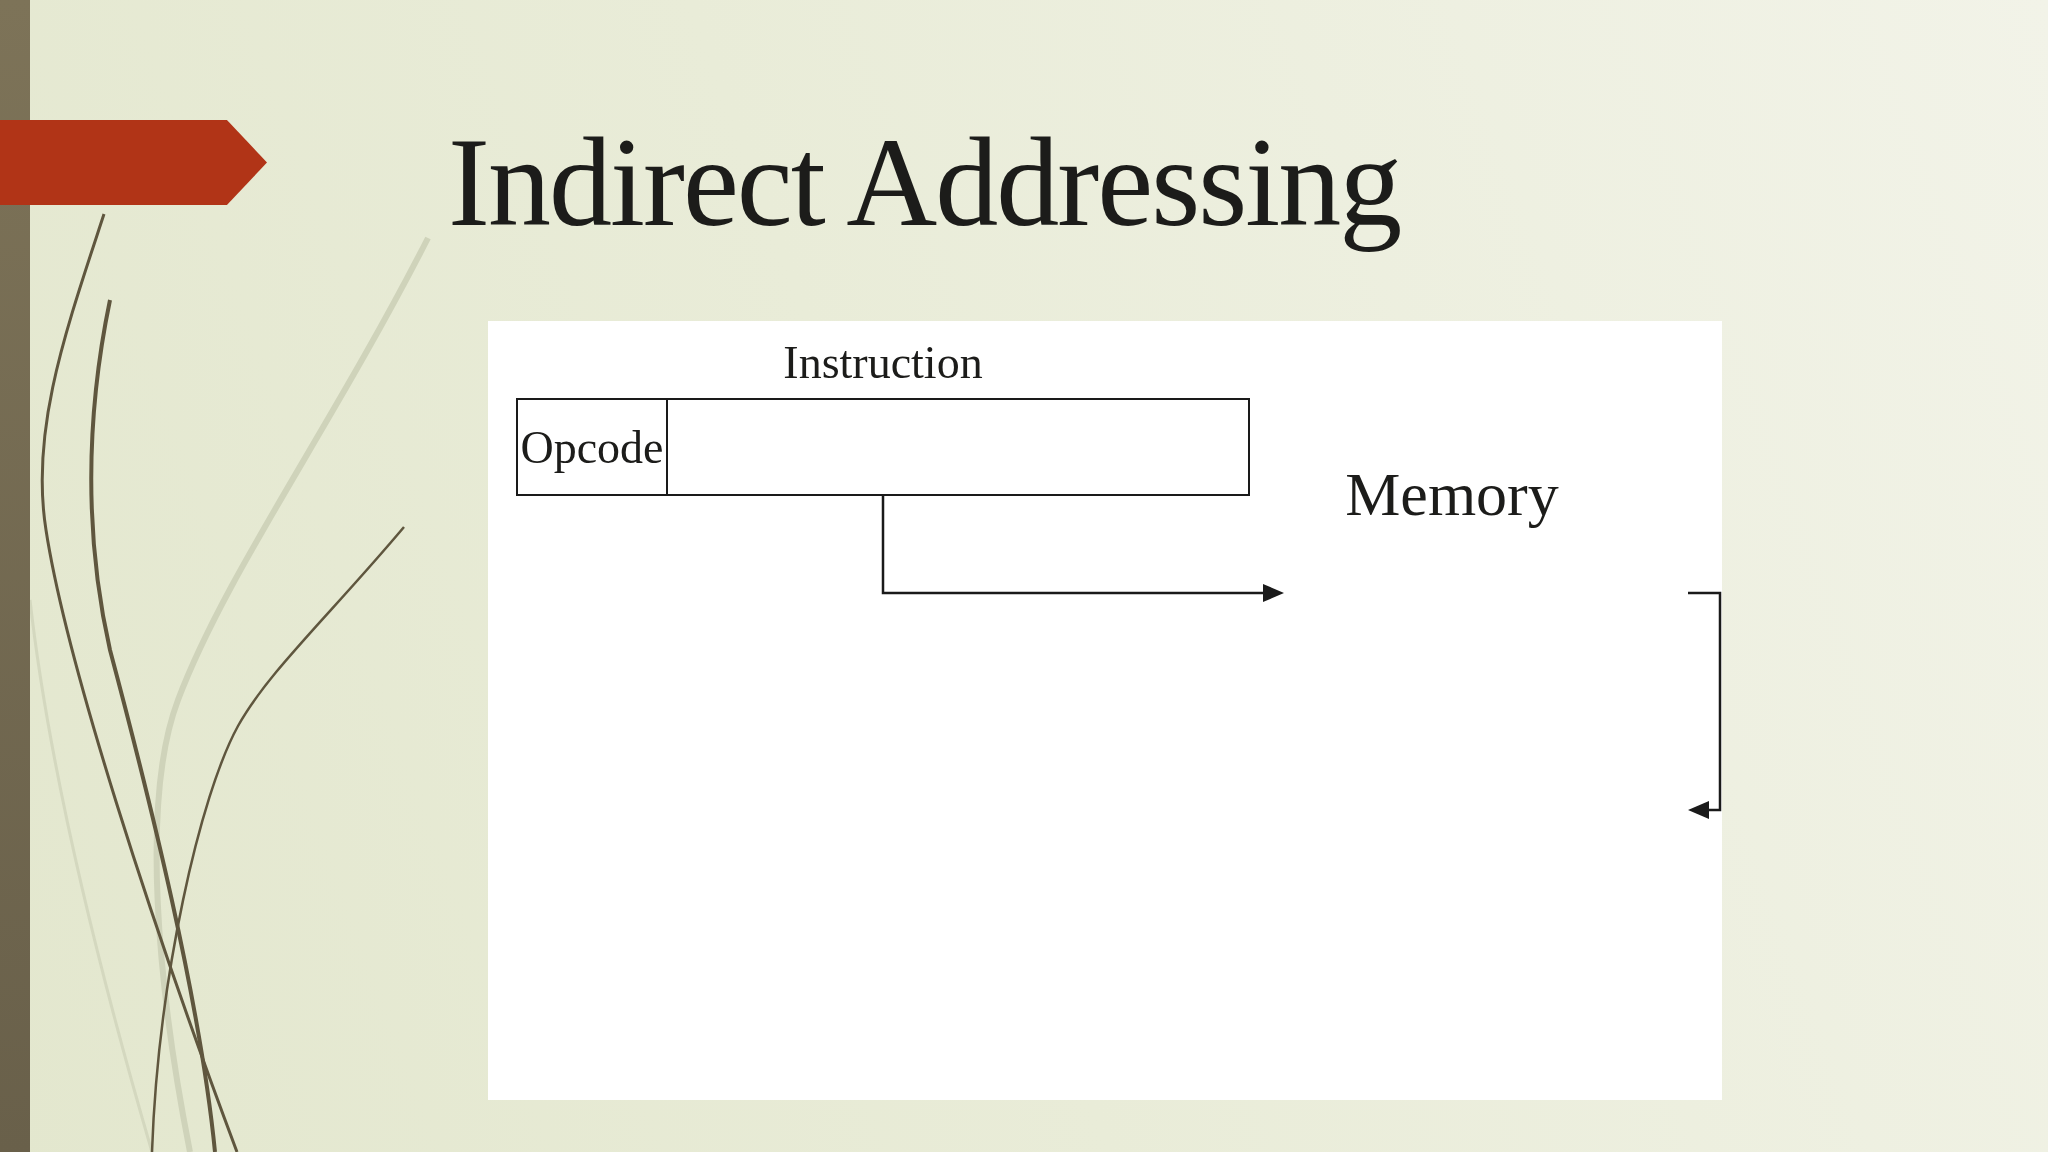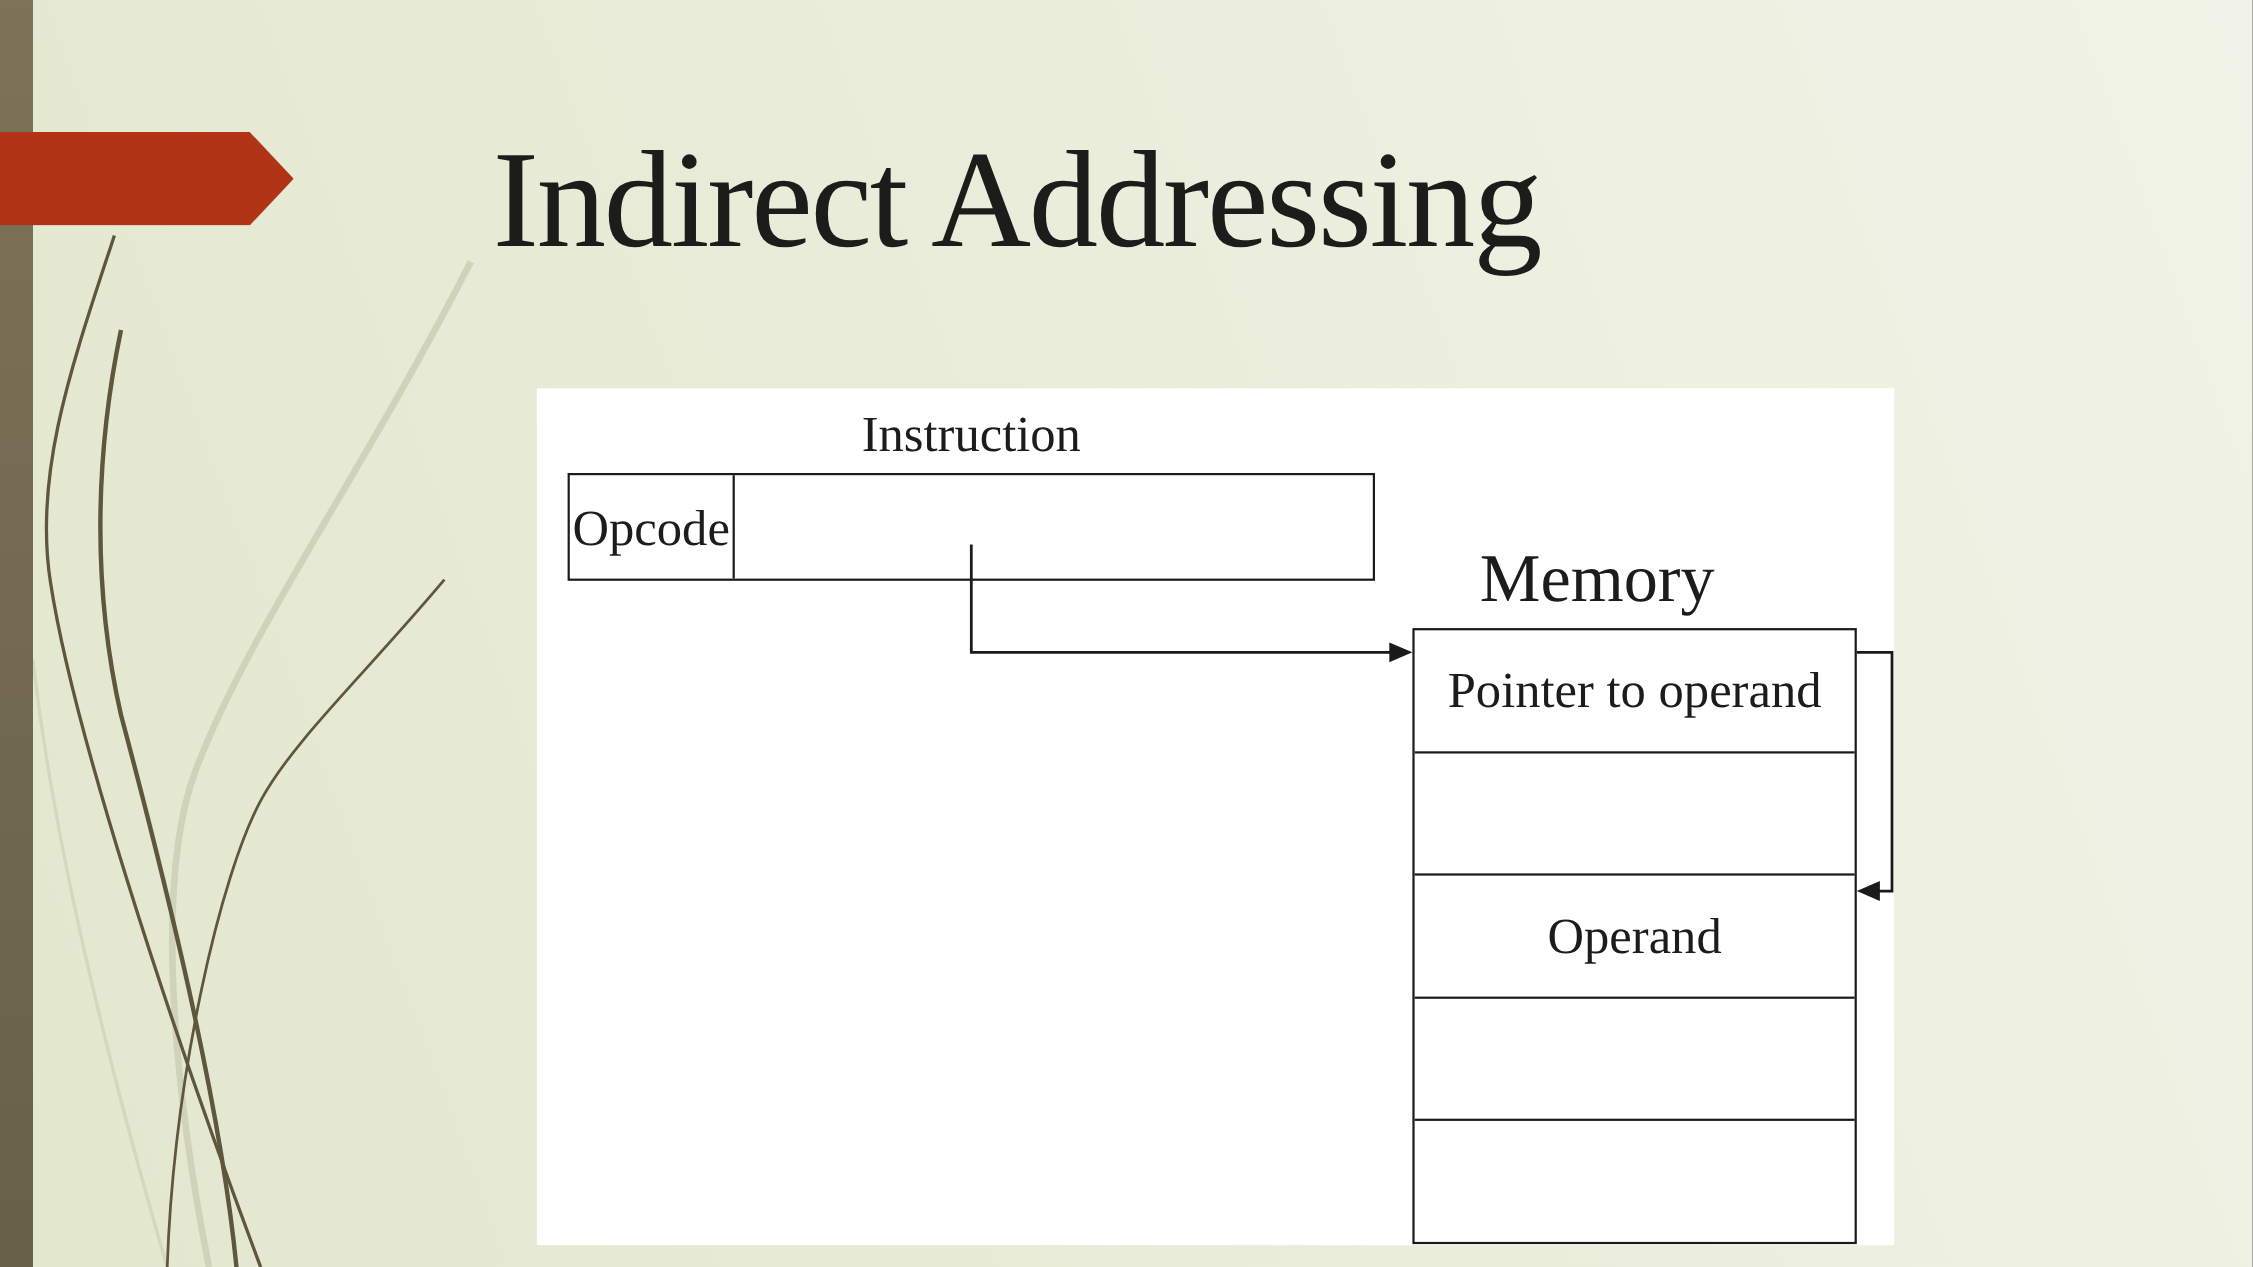--- a/index.html
+++ b/index.html
@@ -25,21 +25,20 @@
     clip-path:polygon(0 0,85% 0,100% 50%,85% 100%,0 100%);
   }
   .title{
     position:absolute;left:448px;top:120px;margin:0;
     font-size:126px;font-weight:400;line-height:1;letter-spacing:-2px;
     color:var(--text-color);white-space:nowrap;
   }
   .panel{
     position:absolute;left:488px;top:321px;width:1234px;height:779px;
     background:var(--panel-bg);
-    margin-top:32px;
   }
   .panel *{box-sizing:border-box;}
   .diagram-label{
     position:absolute;text-align:center;color:var(--text-color);
     font-size:46px;line-height:1.15;white-space:nowrap;
   }
   .instr-label{left:28px;top:16px;width:734px;}
   .mem-label{left:762px;top:138px;width:404px;font-size:62px;}
   .instr-box{
     position:absolute;left:28px;top:77px;width:734px;height:98px;
@@ -87,27 +86,20 @@
   <div class="panel">
 
     <div class="diagram-label instr-label">Instruction</div>
 
     <div class="instr-box">
       <div class="instr-cell opcode-cell">Opcode</div>
     </div>
 
     <div class="diagram-label mem-label">Memory</div>
 
-    <div class="mem-stack">
-      <div class="mem-cell">Pointer to operand</div>
-      <div class="mem-cell"></div>
-      <div class="mem-cell">Operand</div>
-      <div class="mem-cell"></div>
-      <div class="mem-cell"></div>
-    </div>
   </div>
 
   <svg class="connectors" viewBox="0 0 2048 1152" aria-hidden="true">
     <g>
       <path d="M 883 495 L 883 593 L 1266 593"></path>
       <polygon points="1284,593 1263,584 1263,602"></polygon>
     </g>
     <g>
       <path d="M 1688 593 L 1720 593 L 1720 810 L 1708 810"></path>
       <polygon points="1688,810 1709,801 1709,819"></polygon>

